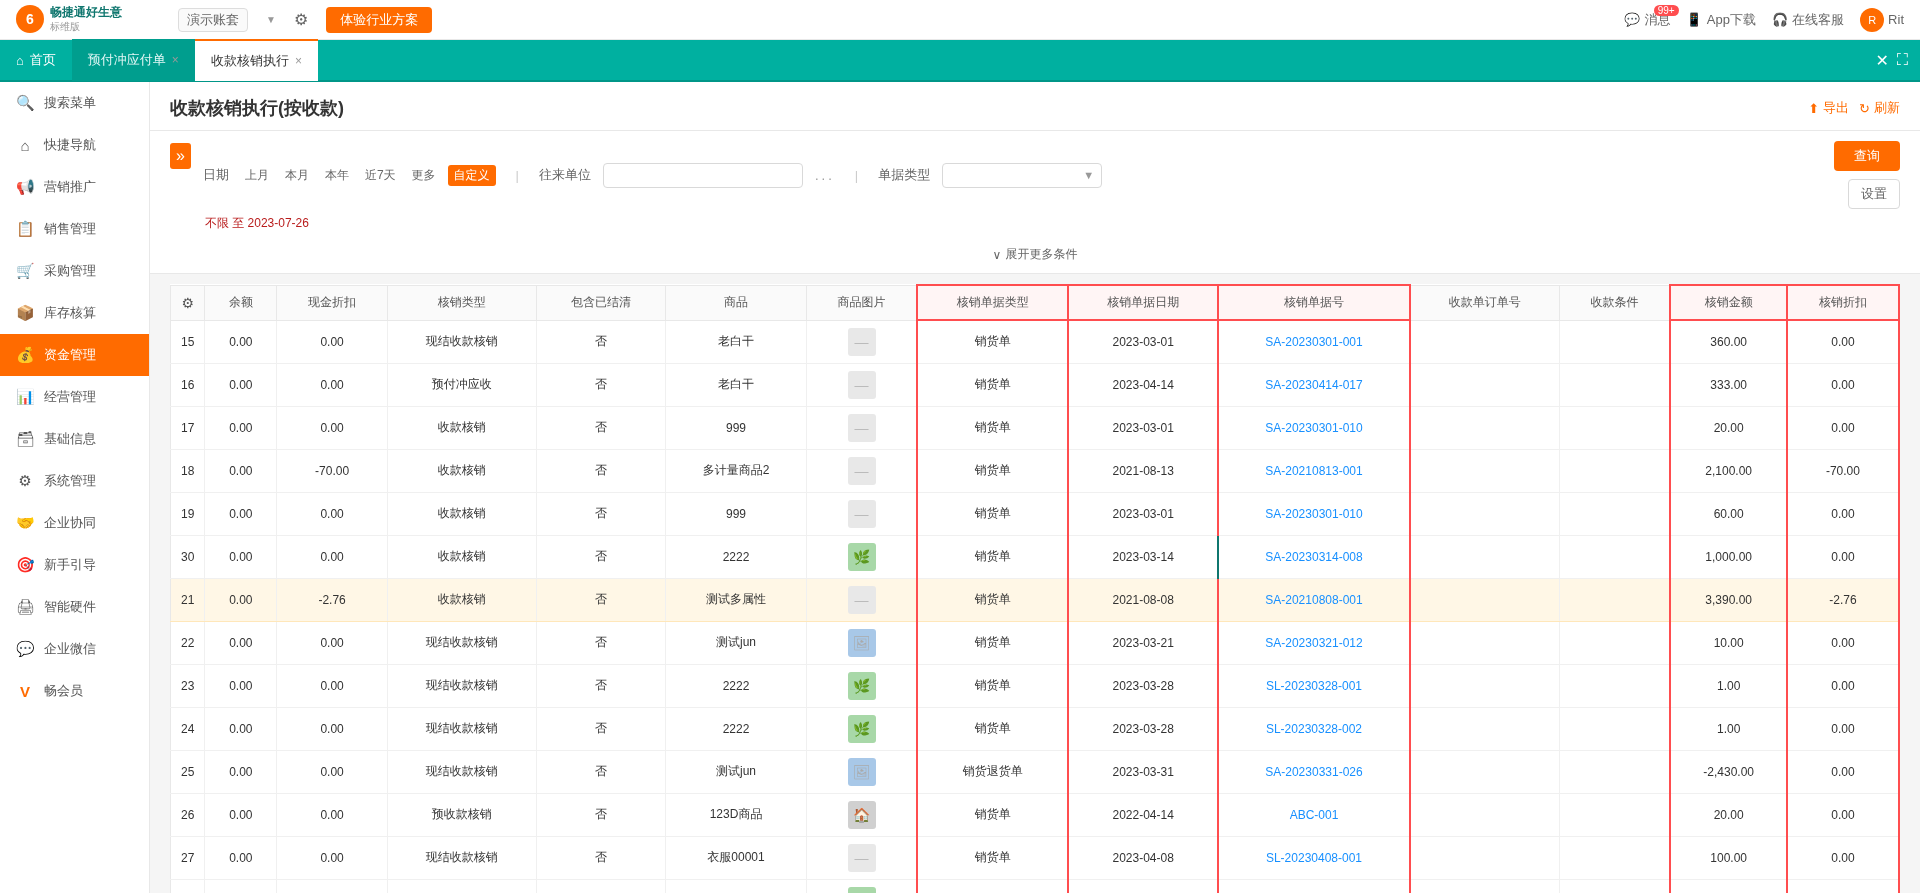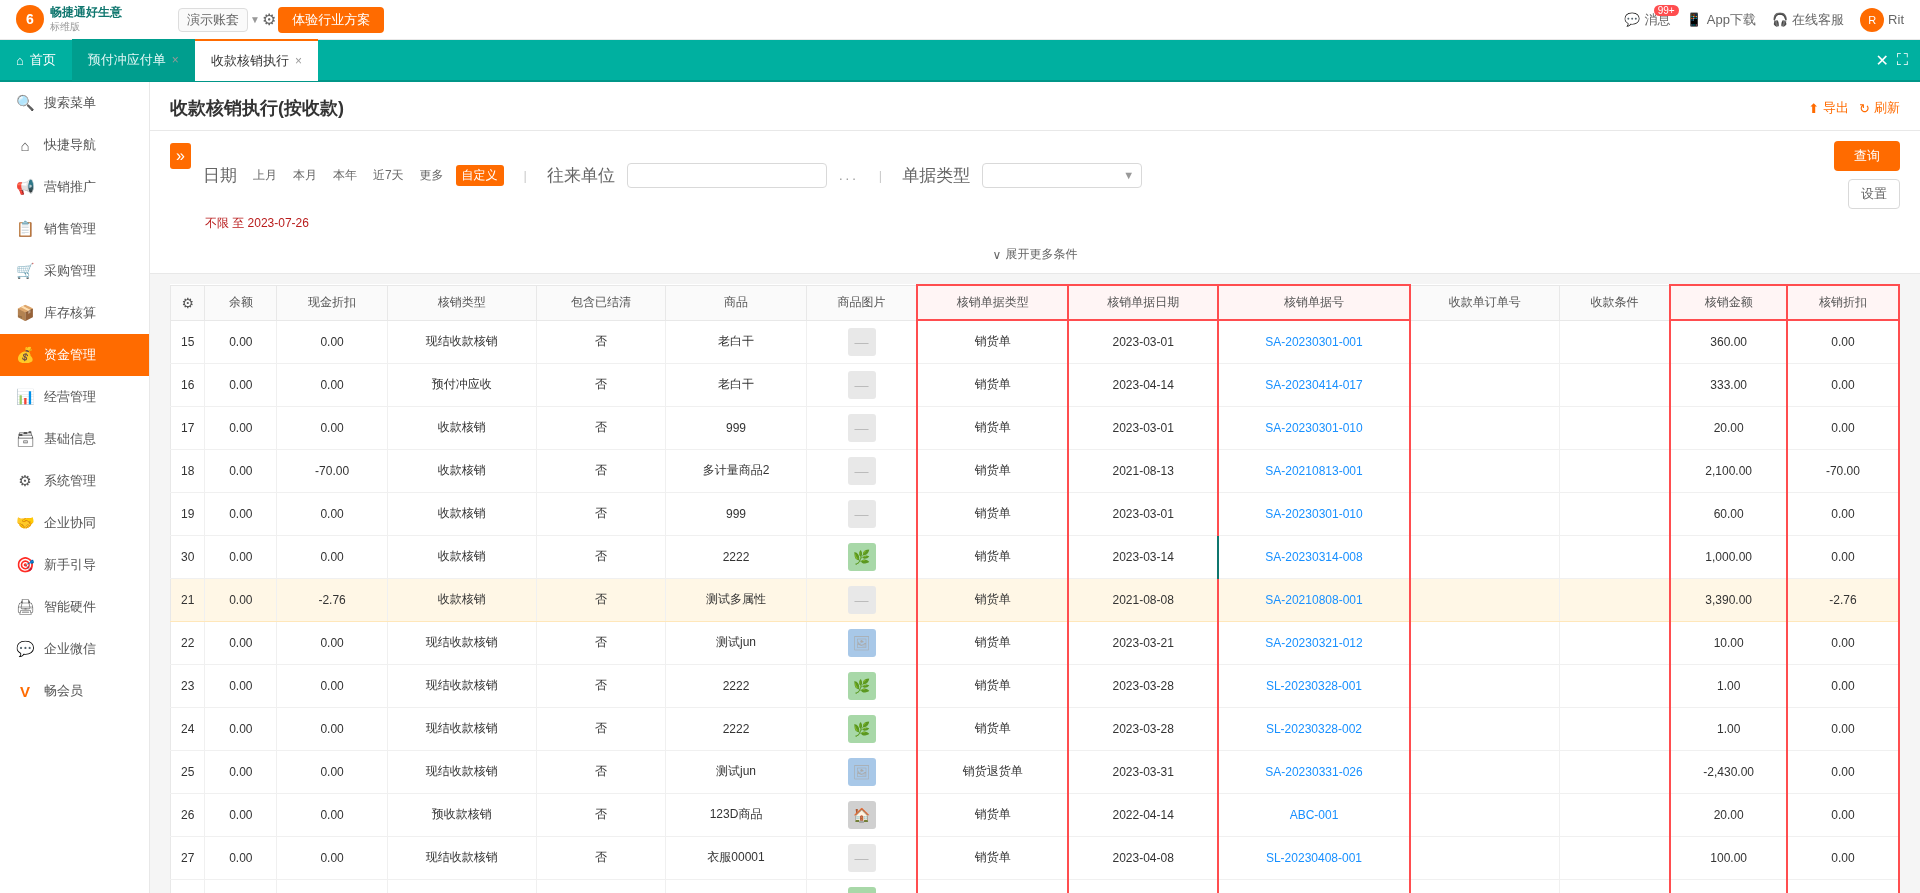--- a/index.html
+++ b/index.html
@@ -2,21 +2,21 @@
 <html><head>
   <meta charset="utf-8">
   <style>
     * { box-sizing: border-box; margin: 0; padding: 0; }
     body { font-family: 'Microsoft YaHei', Arial, sans-serif; font-size: 13px; background: #f5f5f5; color: #333; overflow: hidden; height: 893px; display: flex; flex-direction: column; }
 
     
     .top-bar { height: 40px; background: #fff; display: flex; align-items: center; padding: 0 16px; border-bottom: 1px solid #e8e8e8; gap: 12px; flex-shrink: 0; }
     .logo-area { display: flex; align-items: center; gap: 6px; width: 150px; }
     .logo-icon { width: 28px; height: 28px; background: #ff6b00; border-radius: 50%; display: flex; align-items: center; justify-content: center; color: #fff; font-weight: bold; font-size: 14px; }
-    .top-bar-main { flex: 1; display: flex; align-items: center; gap: 2px; }
+    .top-bar-main { flex: 1; display: flex; align-items: center; gap: 18px; }
     .company-name { color: #666; font-size: 13px; border: 1px solid #ddd; border-radius: 4px; padding: 2px 8px; background: #fafafa; }
     .dropdown-arrow { color: #999; font-size: 10px; }
     .gear-btn { color: #666; font-size: 16px; cursor: pointer; }
     .industry-btn { background: #ff6b00; color: #fff; border: none; border-radius: 4px; padding: 4px 14px; cursor: pointer; font-size: 13px; }
     .top-right { display: flex; align-items: center; gap: 16px; }
     .notification-area { position: relative; display: flex; align-items: center; gap: 4px; cursor: pointer; color: #666; font-size: 13px; }
     .badge { background: #ff4d4f; color: #fff; font-size: 10px; padding: 0 4px; border-radius: 8px; position: absolute; top: -6px; right: -8px; }
     .top-right-item { display: flex; align-items: center; gap: 4px; color: #666; font-size: 13px; cursor: pointer; }
     .user-avatar { background: #ff6b00; color: #fff; border-radius: 50%; width: 24px; height: 24px; display: flex; align-items: center; justify-content: center; font-size: 11px; }
 
@@ -46,21 +46,21 @@
 
     
     .page-header { background: #fff; padding: 14px 20px 10px; border-bottom: 1px solid #e8e8e8; display: flex; align-items: center; justify-content: space-between; flex-shrink: 0; }
     .page-title { font-size: 18px; font-weight: 600; color: #333; }
     .header-actions { display: flex; gap: 10px; }
     .action-btn { display: flex; align-items: center; gap: 4px; color: #ff6b00; font-size: 13px; cursor: pointer; border: none; background: none; }
 
     
     .filter-bar { background: #fff; padding: 10px 20px; border-bottom: 1px solid #e8e8e8; flex-shrink: 0; }
     .filter-row { display: flex; align-items: center; gap: 12px; flex-wrap: wrap; }
-    .filter-label { color: #666; font-size: 17px; white-space: nowrap; }
+    .filter-label { color: #666; font-size: 13px; white-space: nowrap; }
     .date-links { display: flex; gap: 8px; align-items: center; }
     .date-link { color: #666; font-size: 12px; cursor: pointer; padding: 2px 4px; }
     .date-link.custom { background: #ff6b00; color: #fff; border-radius: 3px; padding: 2px 6px; }
     .filter-input { border: 1px solid #d9d9d9; border-radius: 4px; padding: 4px 10px; font-size: 13px; color: #333; min-width: 180px; }
     .filter-select { border: 1px solid #d9d9d9; border-radius: 4px; padding: 4px 10px; font-size: 13px; color: #333; min-width: 160px; appearance: none; background: #fff; }
     .filter-dots { color: #999; letter-spacing: 3px; }
     .expand-btn { display: flex; align-items: center; gap: 4px; color: #666; font-size: 12px; cursor: pointer; margin: 8px auto 0; }
     .query-btn { background: #ff6b00; color: #fff; border: none; border-radius: 4px; padding: 6px 20px; cursor: pointer; font-size: 13px; }
     .settings-btn { color: #666; border: 1px solid #d9d9d9; border-radius: 4px; padding: 5px 12px; cursor: pointer; font-size: 13px; background: #fff; display: block; margin-top: 4px; }
     .filter-right { margin-left: auto; display: flex; flex-direction: column; align-items: flex-end; gap: 4px; }

